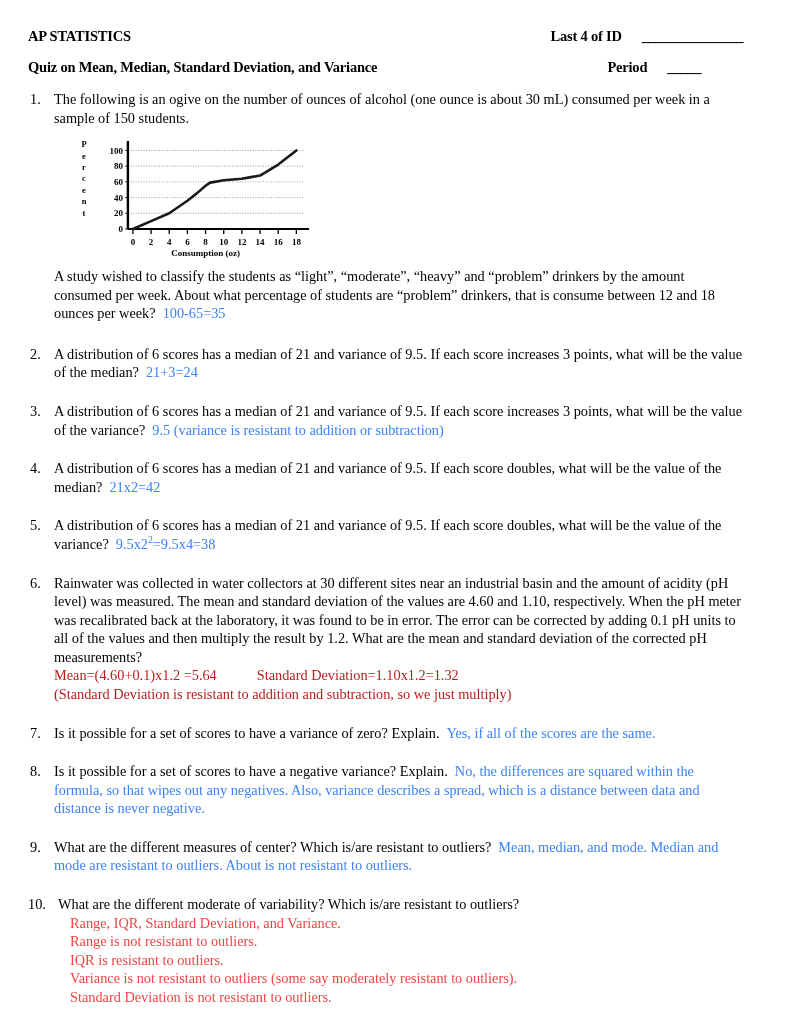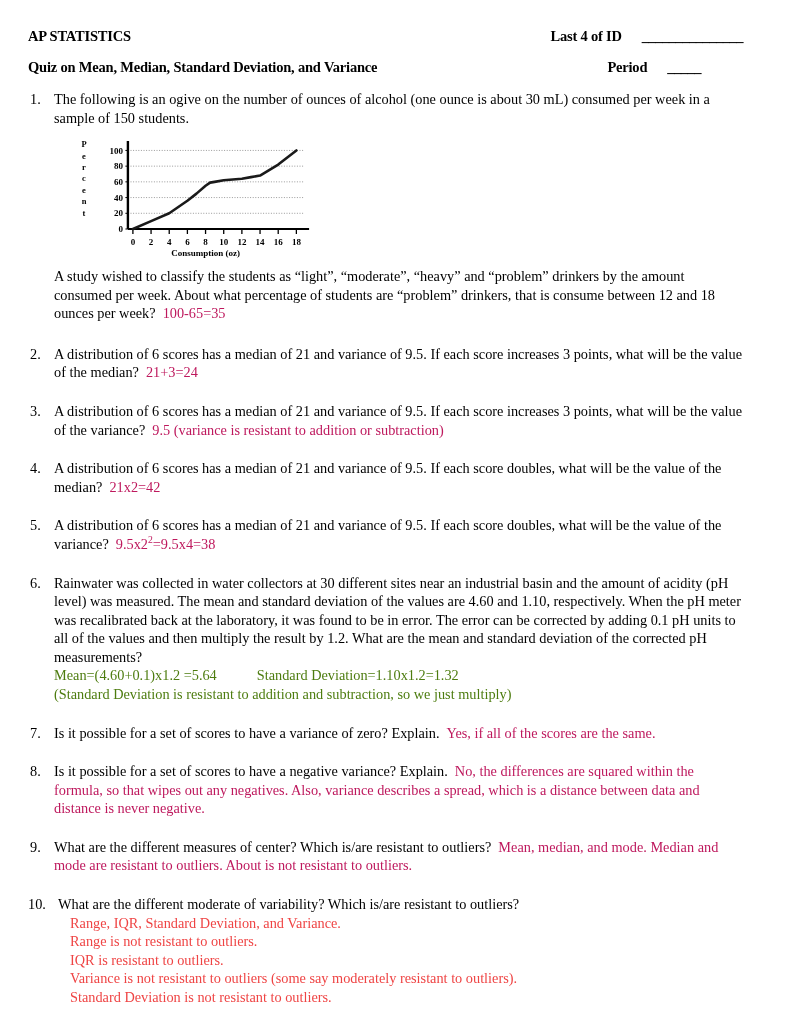--- a/index.html
+++ b/index.html
@@ -55,25 +55,25 @@
     flex: 0 0 26px;
     text-align: left;
     padding-left: 2px;
     box-sizing: border-box;
   }
   .qnum.wide { flex: 0 0 30px; padding-left: 0px; }
   .qbody { flex: 1 1 auto; }
   .q1 { margin-top: 14px; }
 
   .ans {
-    color: #be185d;
+    color: #3b82f6;
     text-align: right;
   }
   .ansline {
-    color: #4d7c0f;
+    color: #b91c1c;
     display: block;
   }
   .indent-ans {
     color: #ef4444;
     display: block;
     padding-left: 12px;
   }
   sup { font-size: 0.68em; vertical-align: super; line-height: 0; }
 
   .gap-sm { display: inline-block; width: 7px; }

